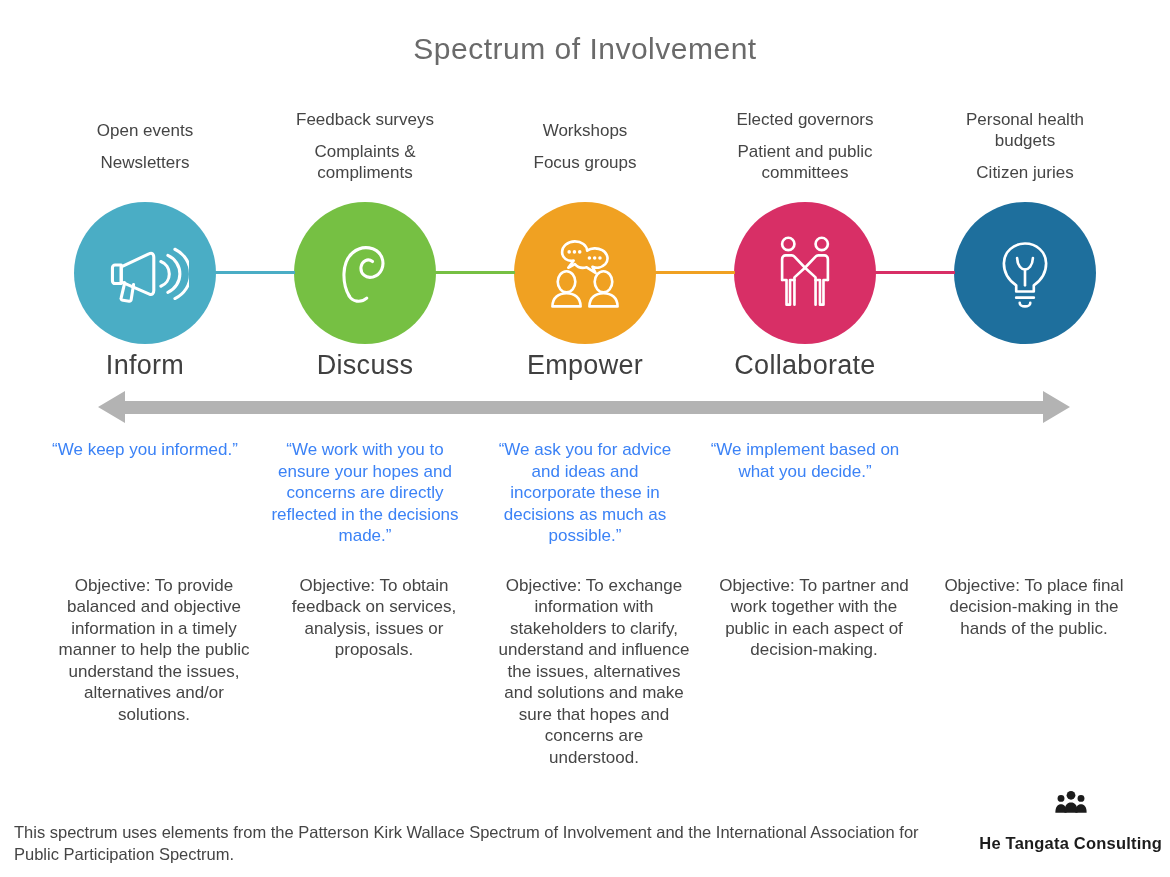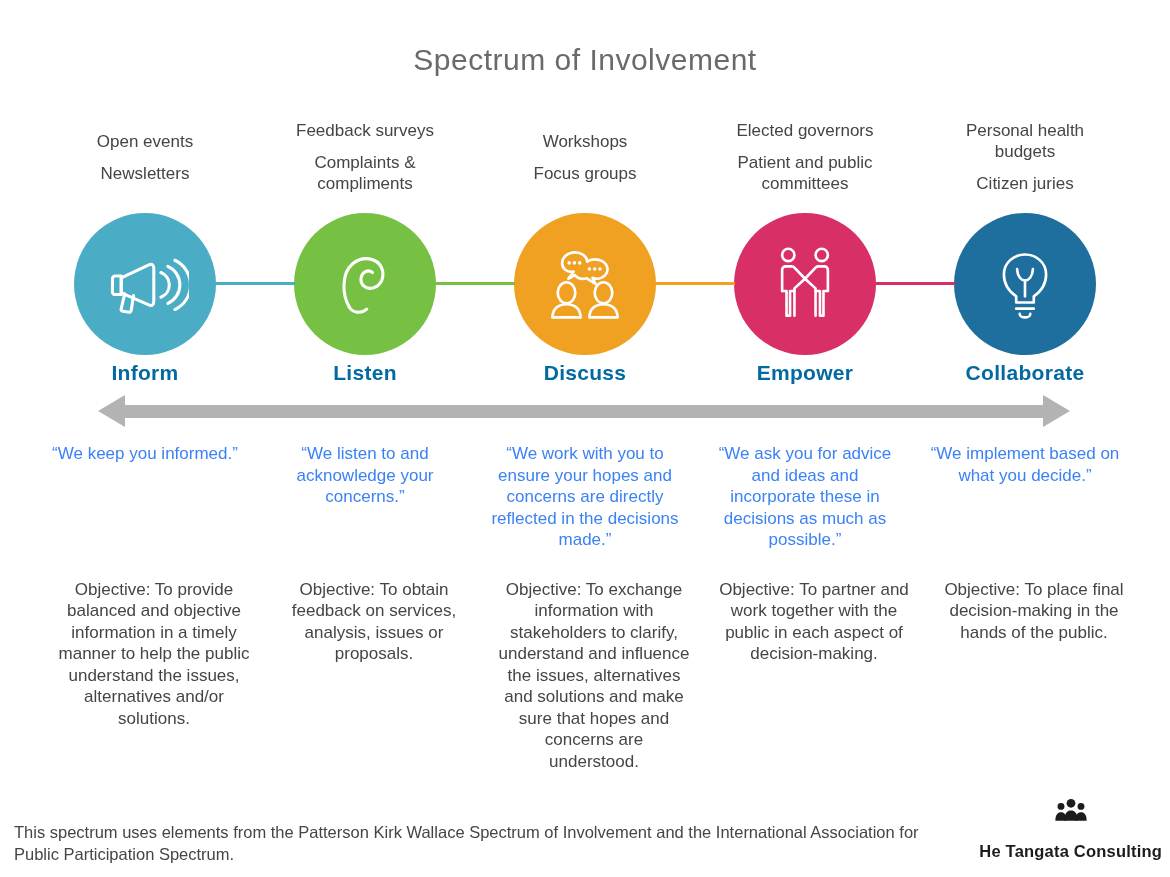--- a/index.html
+++ b/index.html
@@ -6,21 +6,21 @@
   html, body { background: #ffffff; }
   body { font-family: "Liberation Sans", "DejaVu Sans", sans-serif; color: #3f3f3f; }
   .canvas {
     position: relative;
     width: 1170px;
     height: 877px;
     background: #ffffff;
     overflow: hidden;
   }
   .title {
-    padding-top: 43px;
+    padding-top: 32px;
     text-align: center;
     font-size: 30px;
     font-weight: 400;
     letter-spacing: 0.5px;
     color: #6a6a6a;
   }
   .row {
     display: grid;
     grid-template-columns: repeat(5, 220px);
     padding: 0 35px;
@@ -46,21 +46,21 @@
   .connector {
     position: absolute; top: 69px; height: 3px; width: 80px;
   }
   .connector.c0 { left: 215px; }
   .connector.c1 { left: 435px; }
   .connector.c2 { left: 655px; }
   .connector.c3 { left: 875px; }
   
   .names-row { margin-top: 6px; }
   .stage-name {
-    text-align: center; font-size: 21px; font-weight: 700; color: #0369a1;
+    text-align: center; font-size: 27px; font-weight: 400; color: #404040;
     letter-spacing: 0.3px;
   }
   
   .arrow {
     margin: 10px 100px 0 98px;
     display: flex; align-items: center; height: 32px;
   }
   .arrowhead { width: 0; height: 0; }
   .arrowhead.left  { border-top: 16px solid transparent; border-bottom: 16px solid transparent; border-right: 27px solid #b3b3b3; }
   .arrowhead.right { border-top: 16px solid transparent; border-bottom: 16px solid transparent; border-left: 27px solid #b3b3b3; }
@@ -76,21 +76,21 @@
   .objective {
     padding: 0 14px; text-align: center;
     font-size: 17px; line-height: 21.5px; color: #454545;
   }
   
   .footer-note {
     position: absolute; left: 14px; bottom: 12px; width: 905px;
     font-size: 16.5px; line-height: 22px; color: #454545;
   }
   .brand {
-    position: absolute; right: 8px; bottom: 16px;
+    position: absolute; right: 8px; bottom: 24px;
     display: flex; flex-direction: column; align-items: center; gap: 20px;
   }
   .brand-name { font-size: 16.5px; font-weight: 700; color: #1c1c1c; letter-spacing: 0.2px; }
 </style>
 </head>
 <body>
 
 <div class="canvas">
 
   <h1 class="title">Spectrum of Involvement</h1>
@@ -185,35 +185,33 @@
           <path d="M44 84 a6 4 0 0 0 12 0"></path>
           <path d="M50 64 V46"></path>
           <path d="M41 33 C41.5 42 46 46 50 46 C54 46 58.5 42 59 33"></path>
         </svg>
       </div>
     </div>
   </div>
 
   <div class="row names-row">
     <div class="stage-name">Inform</div>
-    <div class="stage-name">Listen</div>
     <div class="stage-name">Discuss</div>
     <div class="stage-name">Empower</div>
     <div class="stage-name">Collaborate</div>
   </div>
 
   <div class="arrow">
     <div class="arrowhead left"></div>
     <div class="arrow-shaft"></div>
     <div class="arrowhead right"></div>
   </div>
 
   <div class="row quotes-row">
     <div class="quote">“We keep you informed.”</div>
-    <div class="quote">“We listen to and acknowledge your concerns.”</div>
     <div class="quote">“We work with you to ensure your hopes and concerns are directly reflected in the decisions made.”</div>
     <div class="quote">“We ask you for advice and ideas and incorporate these in decisions as much as possible.”</div>
     <div class="quote">“We implement based on what you decide.”</div>
   </div>
 
   <div class="row objectives-row">
     <div class="objective">Objective: To provide balanced and objective information in a timely manner to help the public understand the issues, alternatives and/or solutions.</div>
     <div class="objective">Objective: To obtain feedback on services, analysis, issues or proposals.</div>
     <div class="objective">Objective: To exchange information with stakeholders to clarify, understand and influence the issues, alternatives and solutions and make sure that hopes and concerns are understood.</div>
     <div class="objective">Objective: To partner and work together with the public in each aspect of decision-making.</div>

